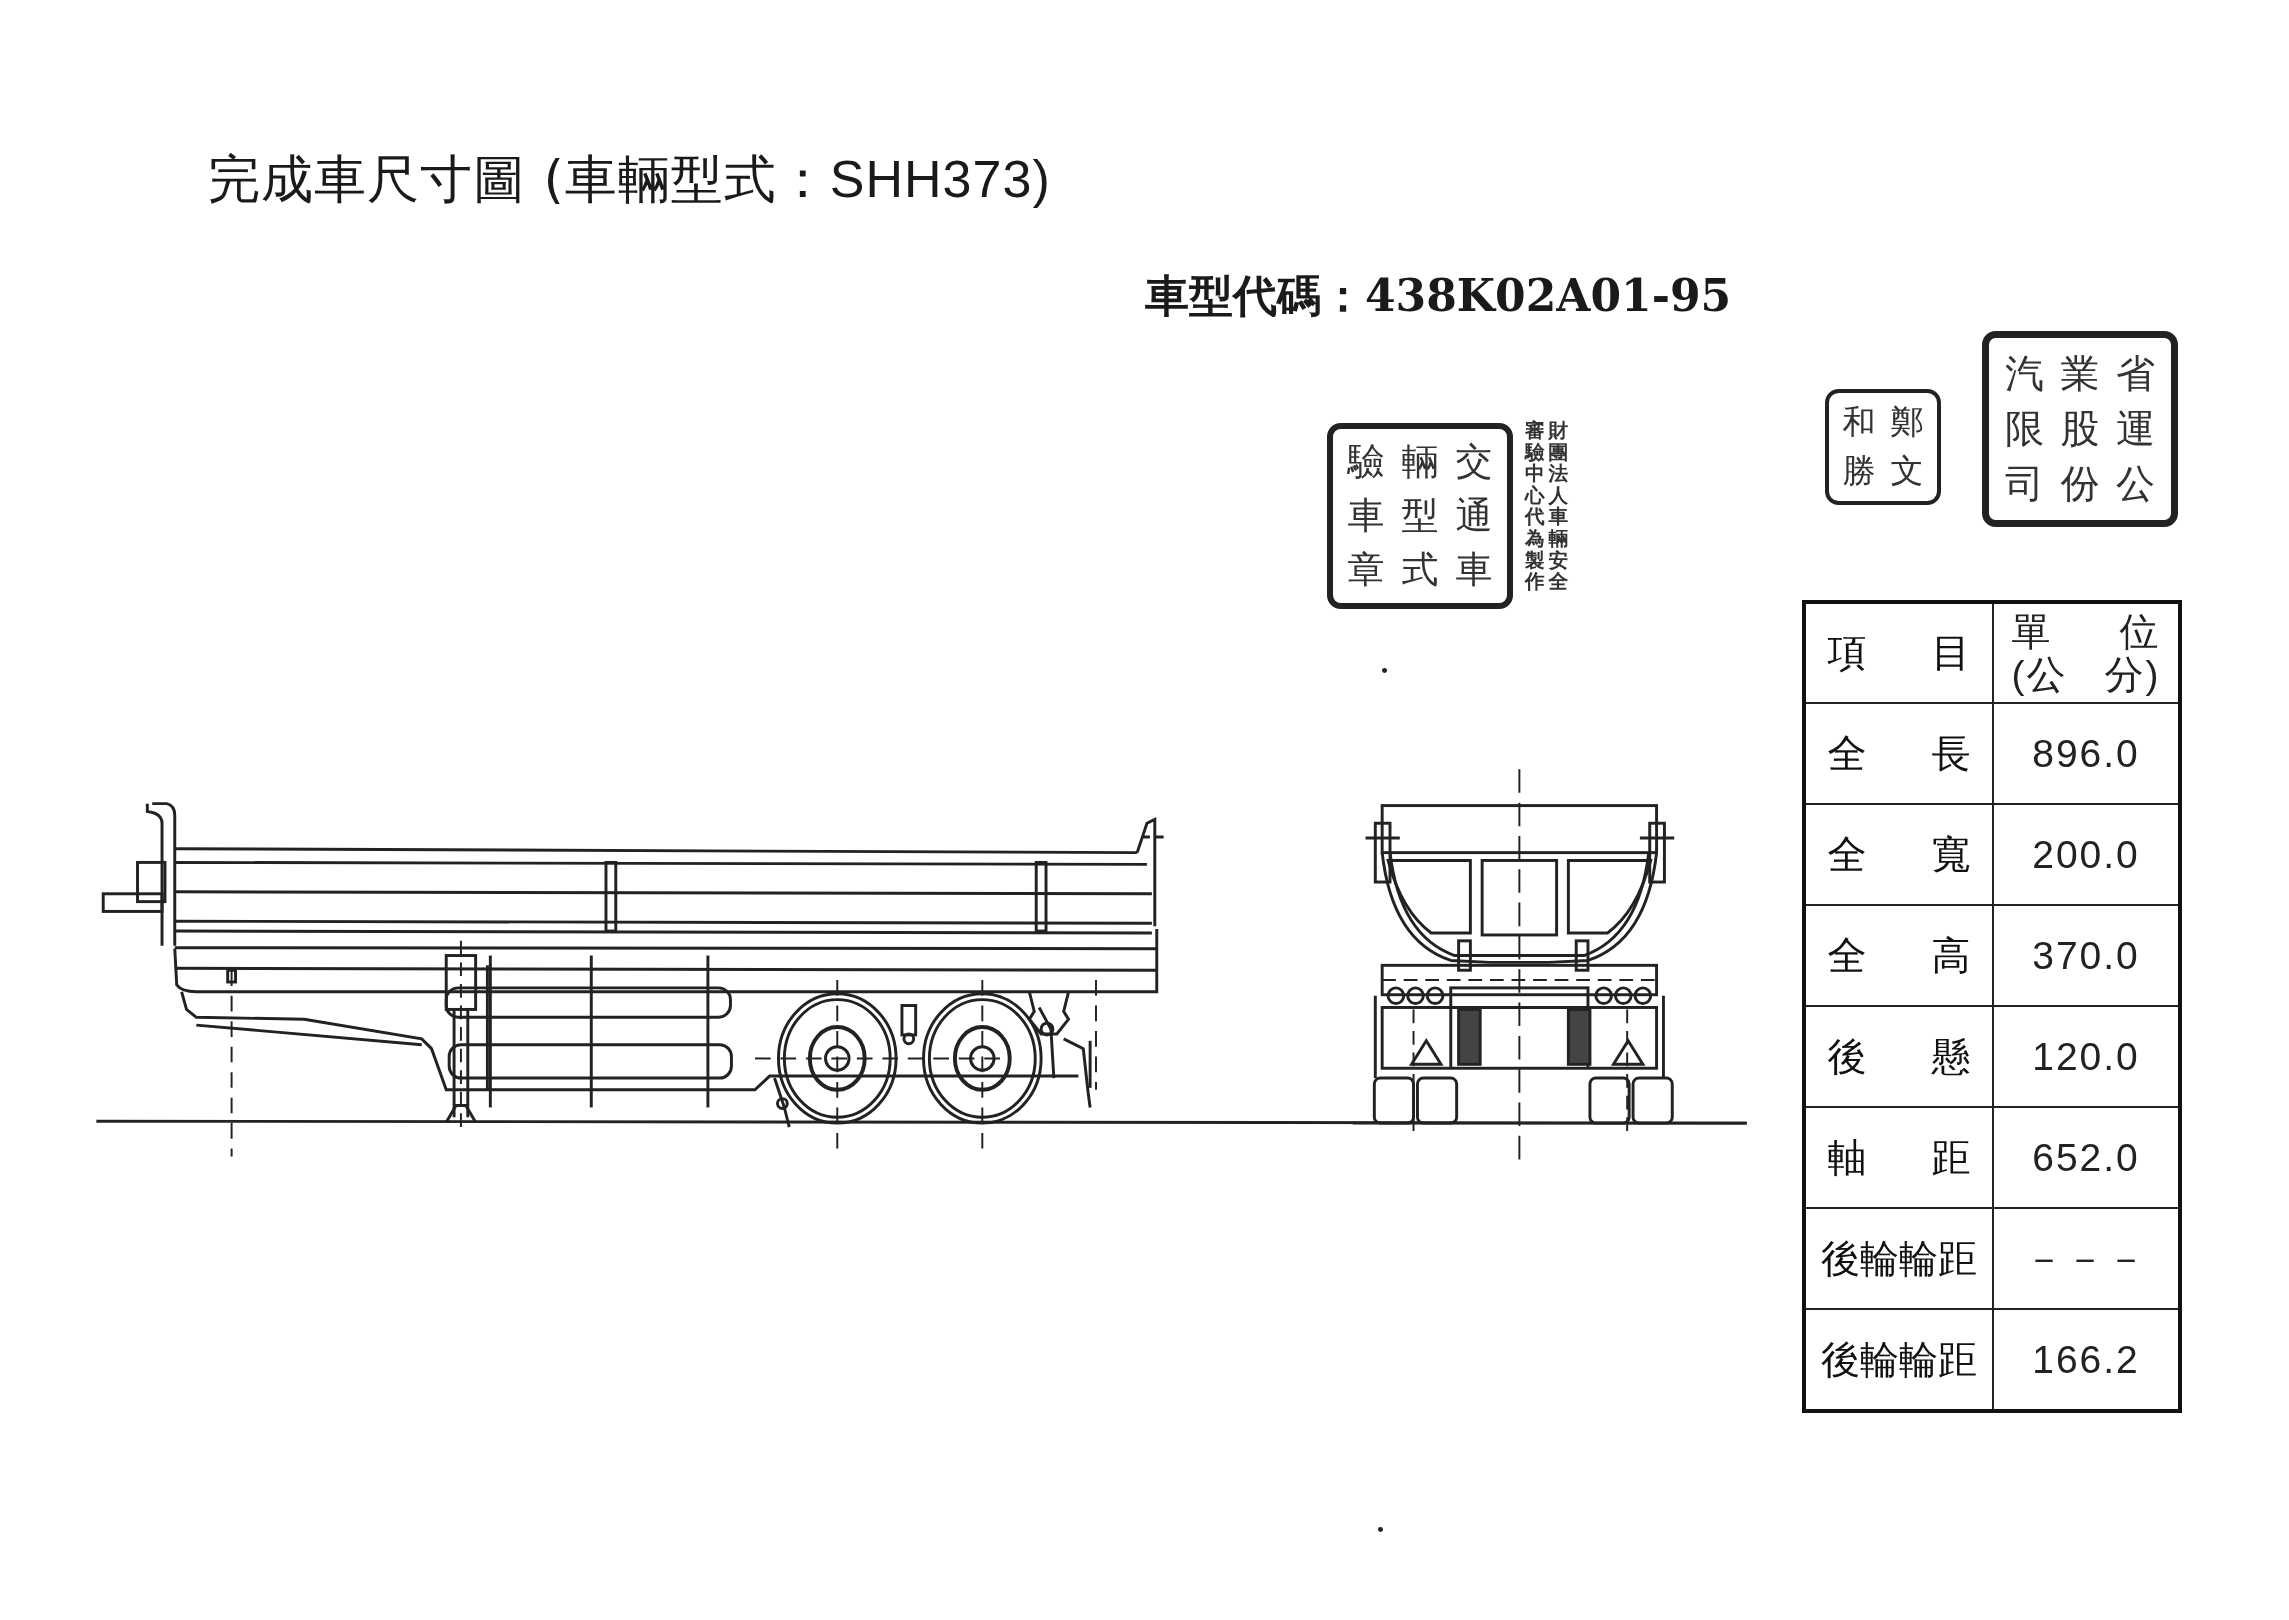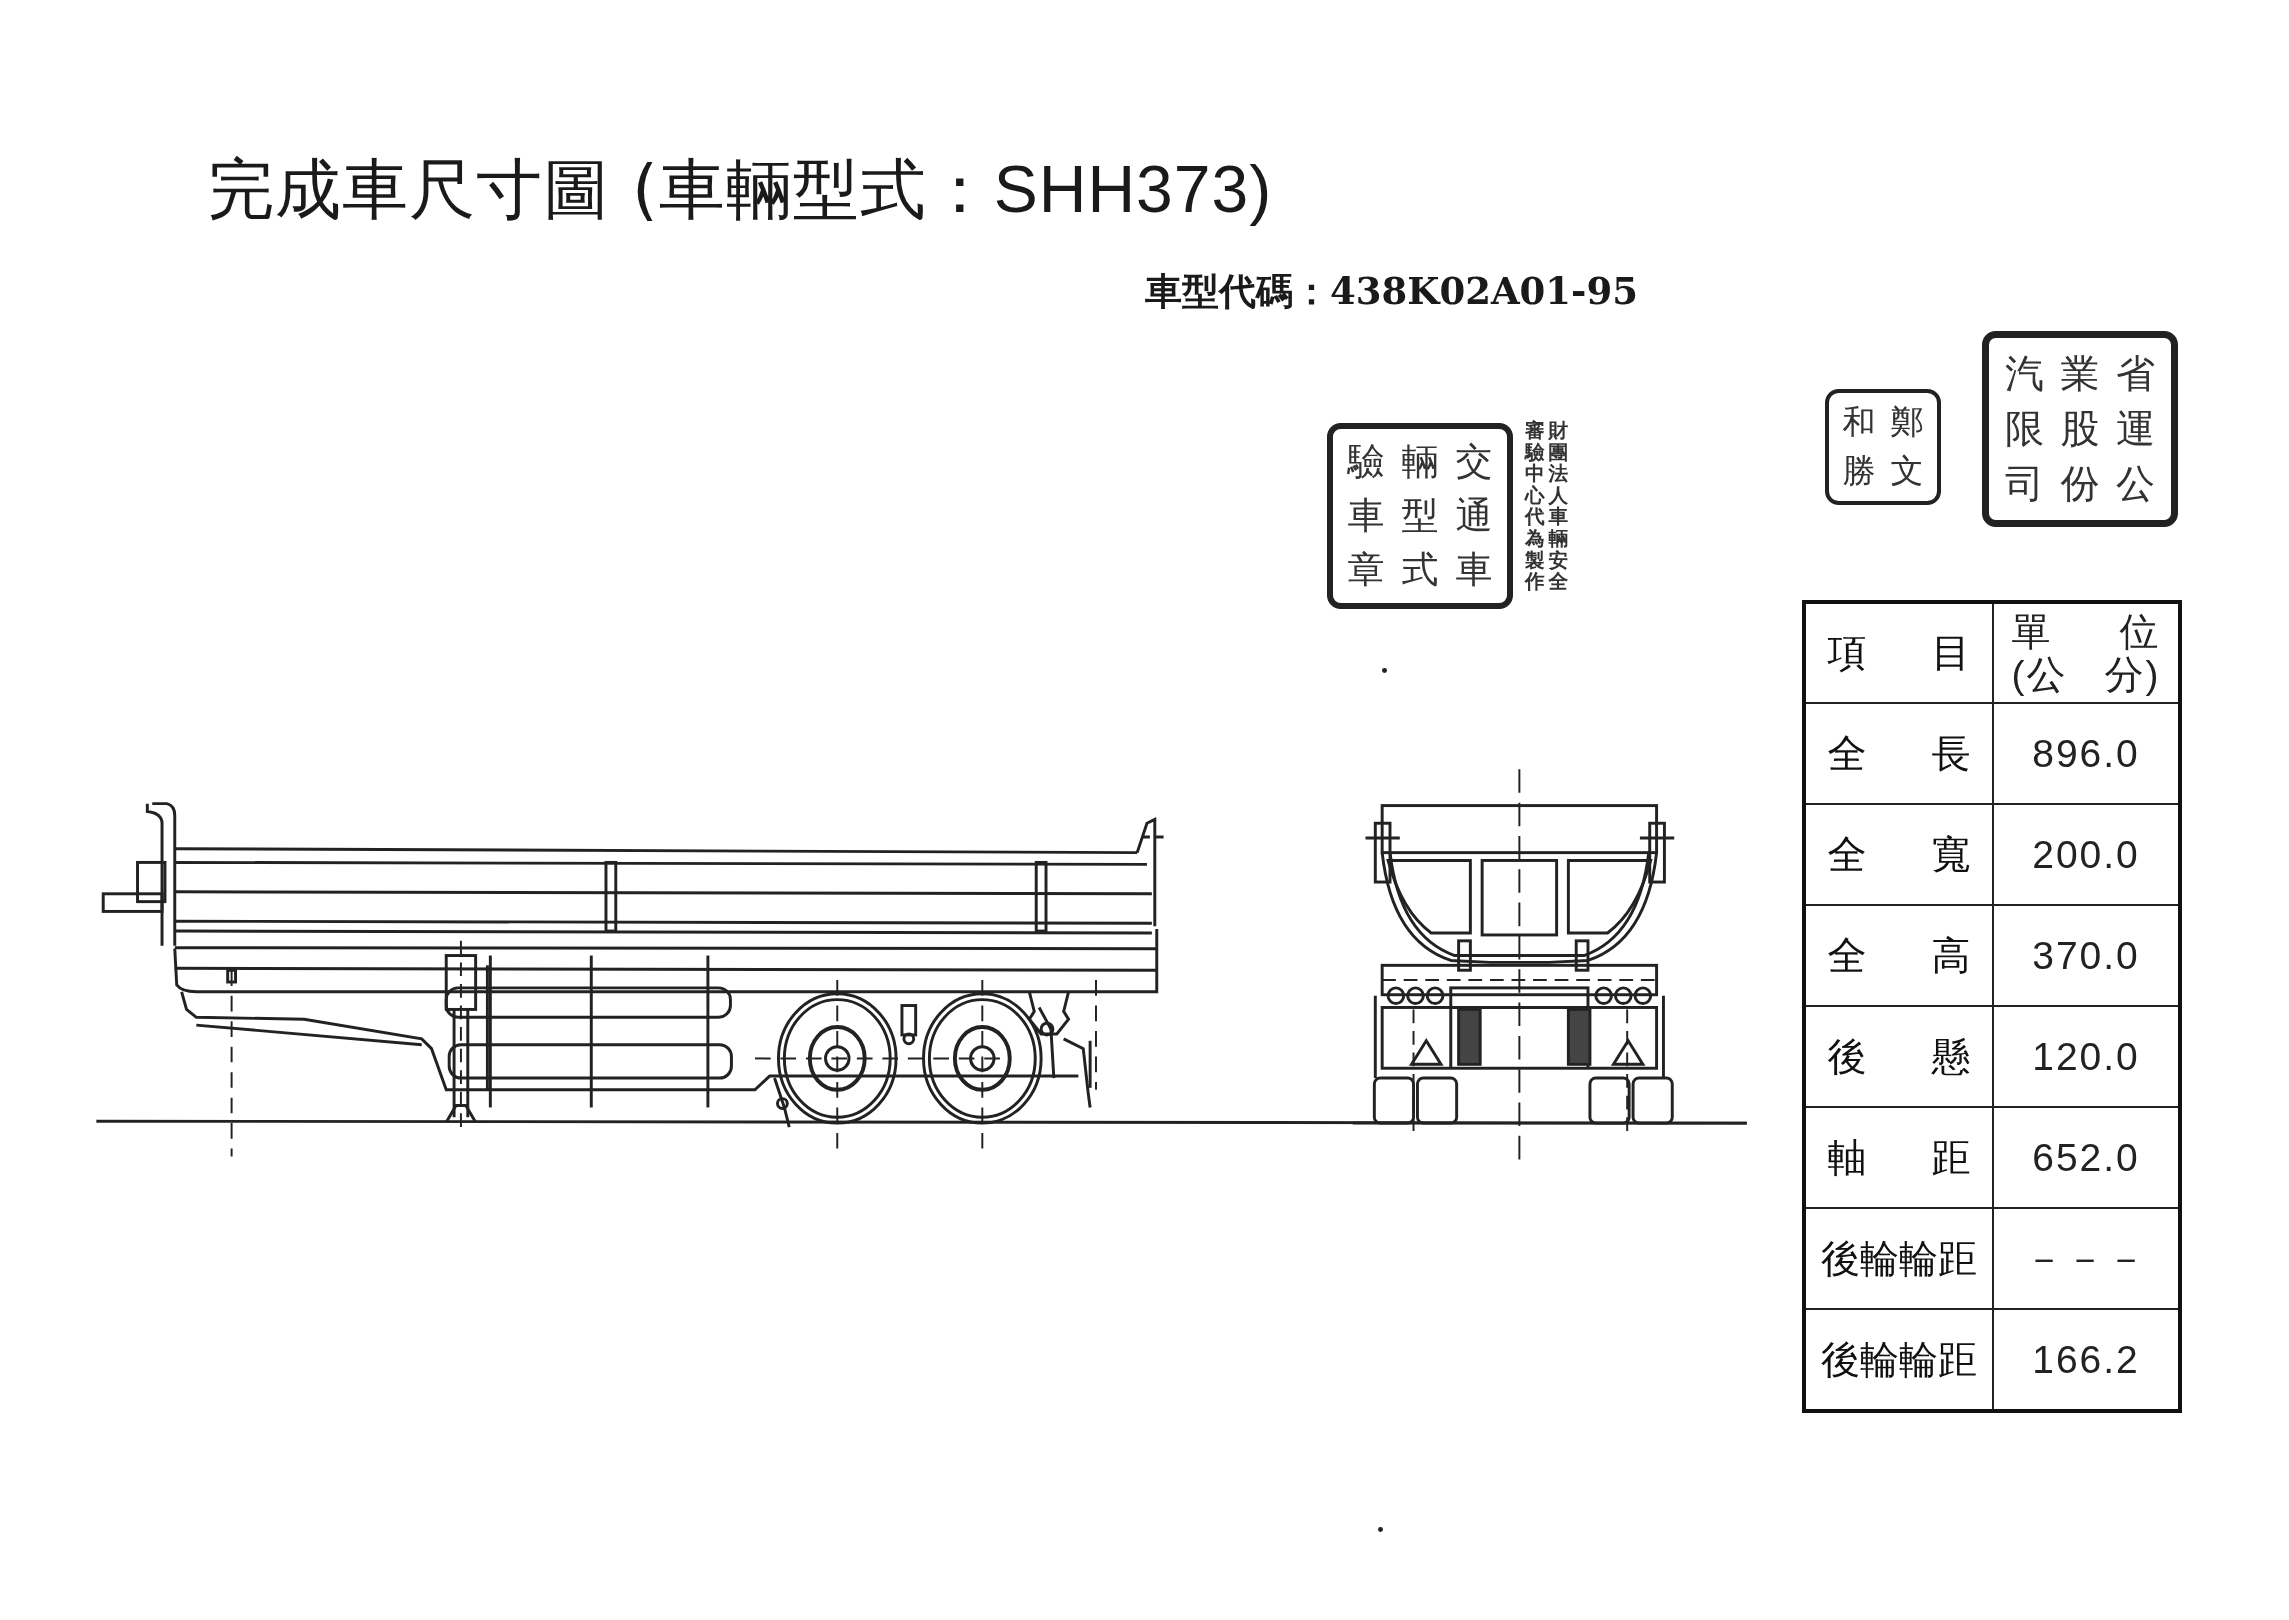--- a/index.html
+++ b/index.html
@@ -1,19 +1,19 @@
 <!DOCTYPE html>
 <html><head>
 <meta charset="utf-8">
 <style>
   html, body { margin: 0; padding: 0; background: #ffffff; }
   body { width: 2290px; height: 1620px; position: relative; overflow: hidden; font-family: "DejaVu Sans", sans-serif; color: #111; }
-  .title { position: absolute; left: 208px; top: 145px; font-size: 66px; font-family: "DejaVu Sans", sans-serif; letter-spacing: 1px; white-space: nowrap; color: #1a1a1a; }
+  .title { position: absolute; left: 208px; top: 145px; font-size: 52px; font-family: "DejaVu Sans", sans-serif; letter-spacing: 1px; white-space: nowrap; color: #1a1a1a; }
   .title .latin { font-family: "Liberation Sans", sans-serif; }
-  .code { position: absolute; left: 1145px; top: 267px; font-size: 37px; font-weight: bold; font-family: "DejaVu Serif", serif; white-space: nowrap; color: #1a1a1a; }
+  .code { position: absolute; left: 1145px; top: 267px; font-size: 44px; font-weight: bold; font-family: "DejaVu Serif", serif; white-space: nowrap; color: #1a1a1a; }
   .stamp { position: absolute; border: 6.9px solid #222; border-radius: 13.7px; background: #fff; box-sizing: border-box; display: grid; color: #333; font-family: "DejaVu Serif", serif; }
   .stamp span { display: flex; align-items: center; justify-content: center; }
   .stamp-left { left: 1327px; top: 423px; width: 186px; height: 186px; grid-template-columns: repeat(3, 1fr); grid-template-rows: repeat(3, 1fr); font-size: 37px; padding: 5.9px; }
   .stamp-small { left: 1825px; top: 389px; width: 116px; height: 116px; grid-template-columns: repeat(2, 1fr); grid-template-rows: repeat(2, 1fr); font-size: 33px; padding: 5.9px; border-width: 4.9px; }
   .stamp-big { left: 1982px; top: 331px; width: 196px; height: 196px; grid-template-columns: repeat(3, 1fr); grid-template-rows: repeat(3, 1fr); font-size: 39px; padding: 7.8px; border-width: 7.8px; }
   .stamp-side { position: absolute; left: 1525px; top: 420px; display: flex; flex-direction: row-reverse; gap: 3.9px; font-family: "DejaVu Serif", serif; font-size: 19.6px; font-weight: bold; color: #333; }
   .stamp-side .col { display: flex; flex-direction: column; line-height: 21.6px; }
   .spec-table { position: absolute; left: 1802px; top: 600px; border-collapse: collapse; border: 4.9px solid #111; }
   .spec-table td { border: 2px solid #222; height: 99px; padding: 0; text-align: center; vertical-align: middle; }
   .spec-table td.item { width: 186px; font-size: 39px; font-family: "DejaVu Sans", sans-serif; }

